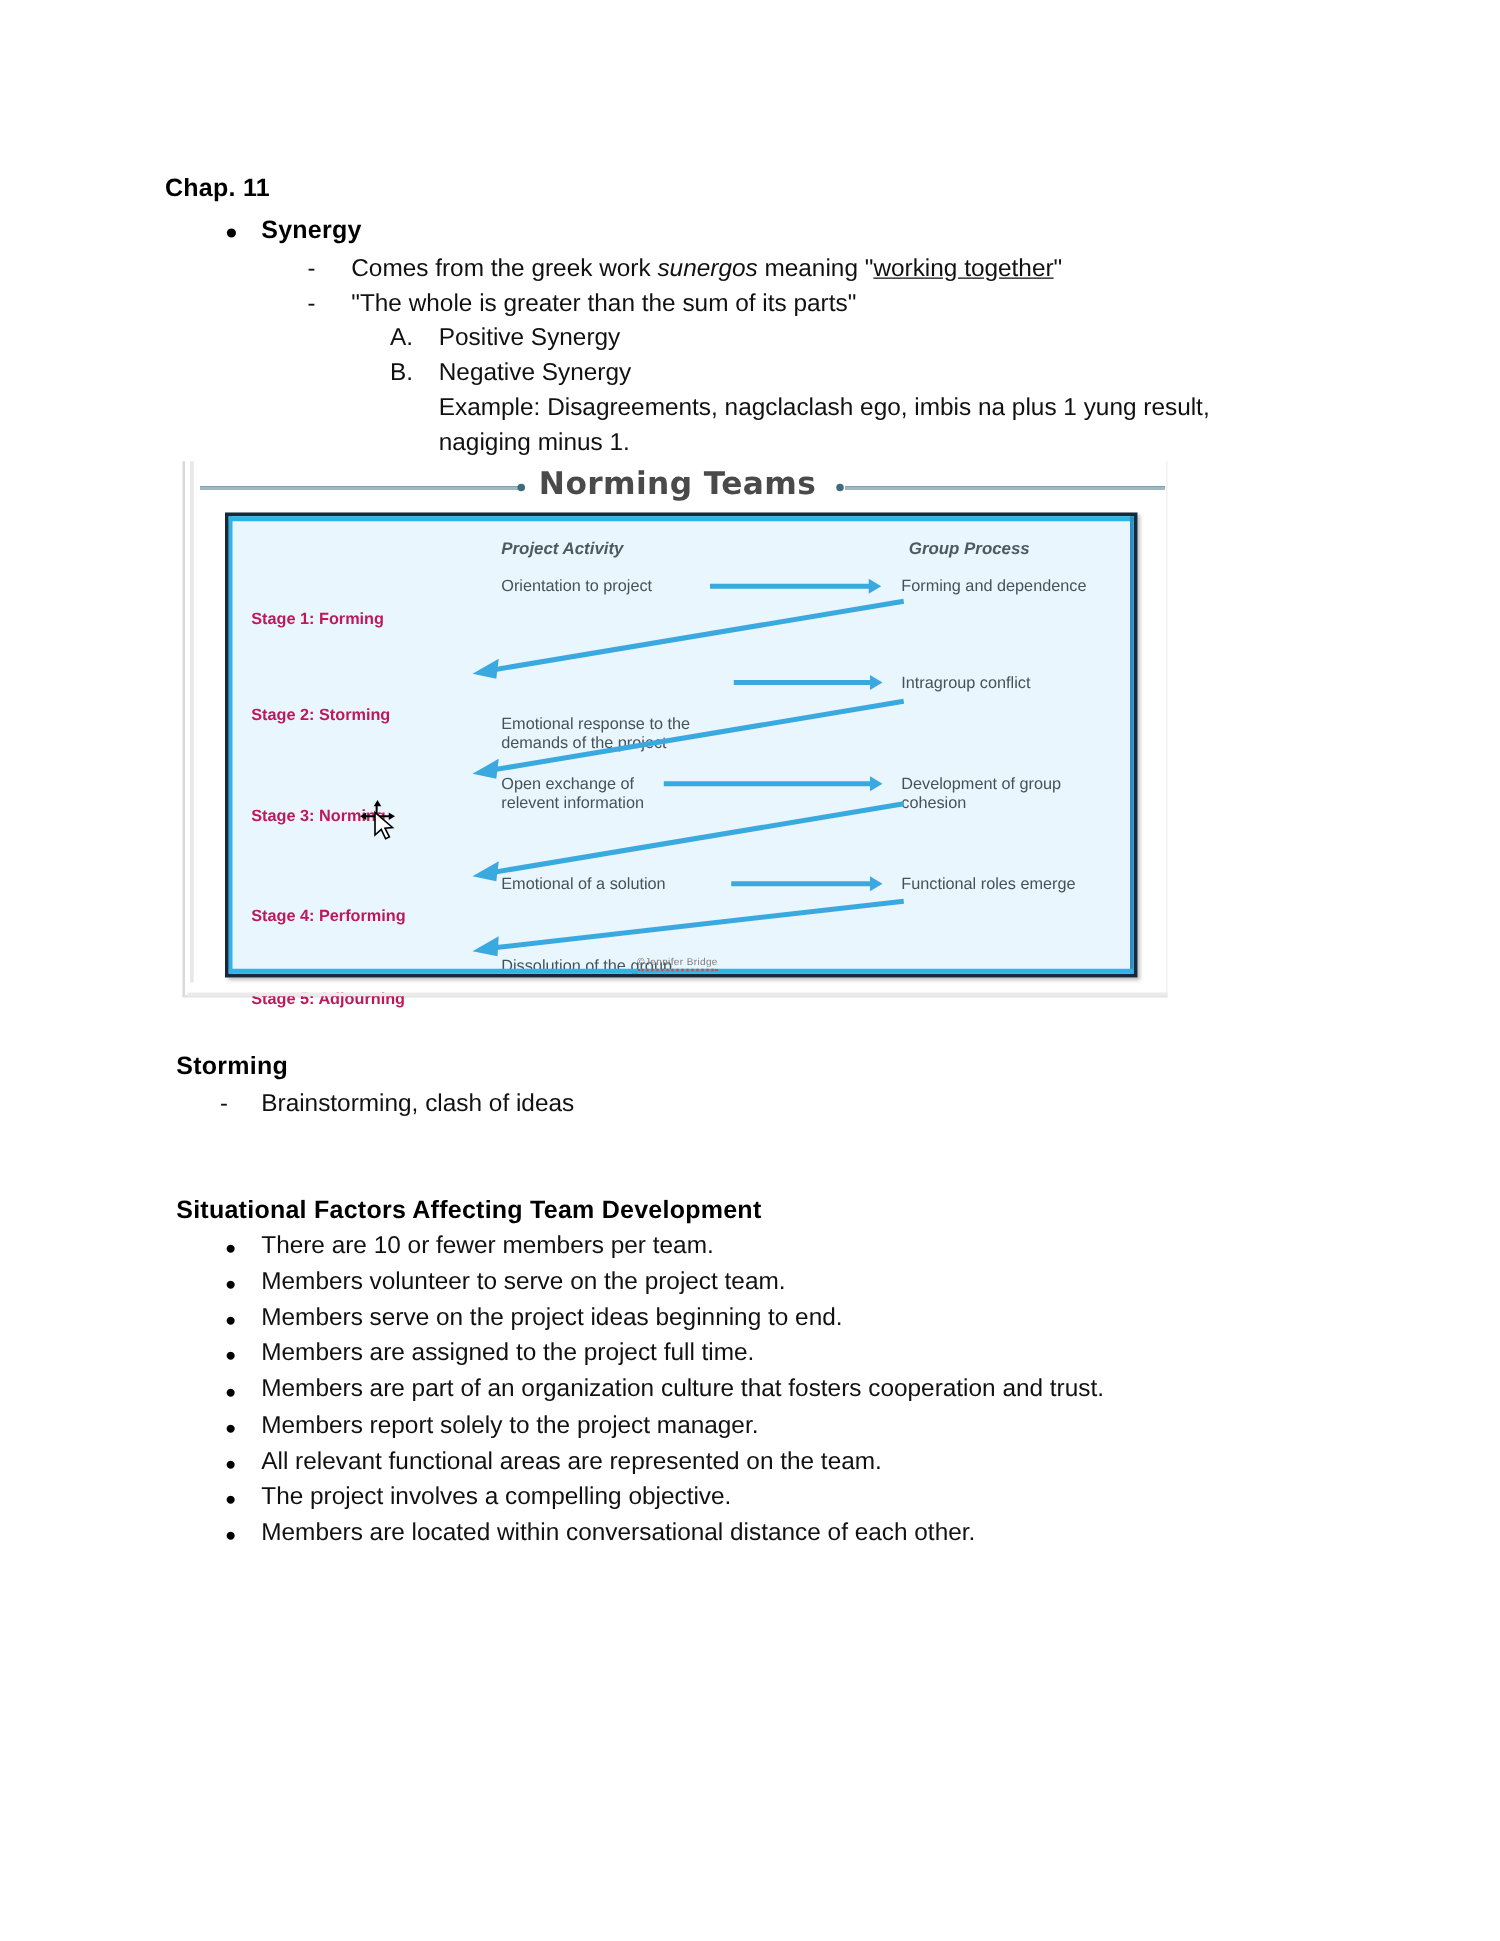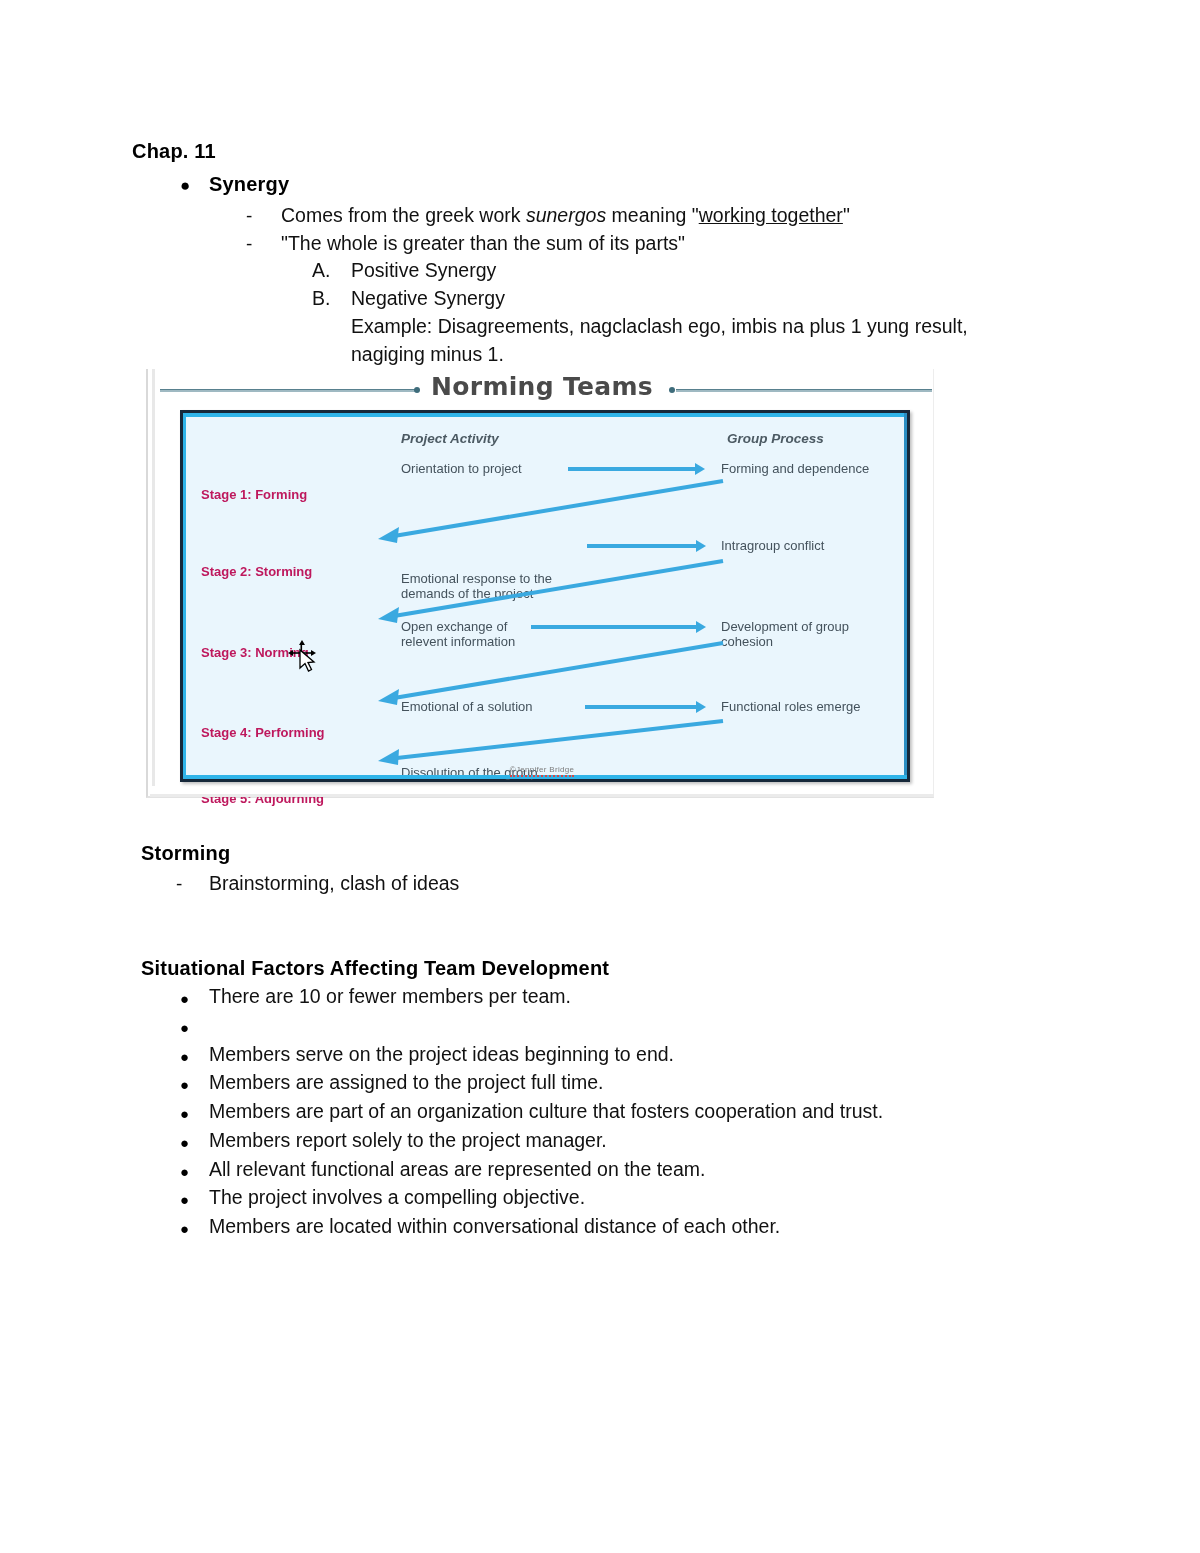--- a/index.html
+++ b/index.html
@@ -258,20 +258,21 @@
   <div class="h-title" style="left:141px;top:842px;">Storming</div>
   <div class="dash" style="left:176px;top:873px;">-</div>
   <div class="txt" style="left:209px;top:872px;">Brainstorming, clash of ideas</div>
 
   <div class="h-title" style="left:141px;top:957px;">Situational Factors Affecting Team Development</div>
 
   <div class="bullet-disc" style="left:180px;top:991px;">●</div>
   <div class="txt" style="left:209px;top:985px;">There are 10 or fewer members per team.</div>
 
   <div class="bullet-disc" style="left:180px;top:1020px;">●</div>
+  <div class="txt" style="left:209px;top:1014px;">Members volunteer to serve on the project team.</div>
 
   <div class="bullet-disc" style="left:180px;top:1049px;">●</div>
   <div class="txt" style="left:209px;top:1043px;">Members serve on the project ideas beginning to end.</div>
 
   <div class="bullet-disc" style="left:180px;top:1077px;">●</div>
   <div class="txt" style="left:209px;top:1071px;">Members are assigned to the project full time.</div>
 
   <div class="bullet-disc" style="left:180px;top:1106px;">●</div>
   <div class="txt" style="left:209px;top:1100px;">Members are part of an organization culture that fosters cooperation and trust.</div>
 

